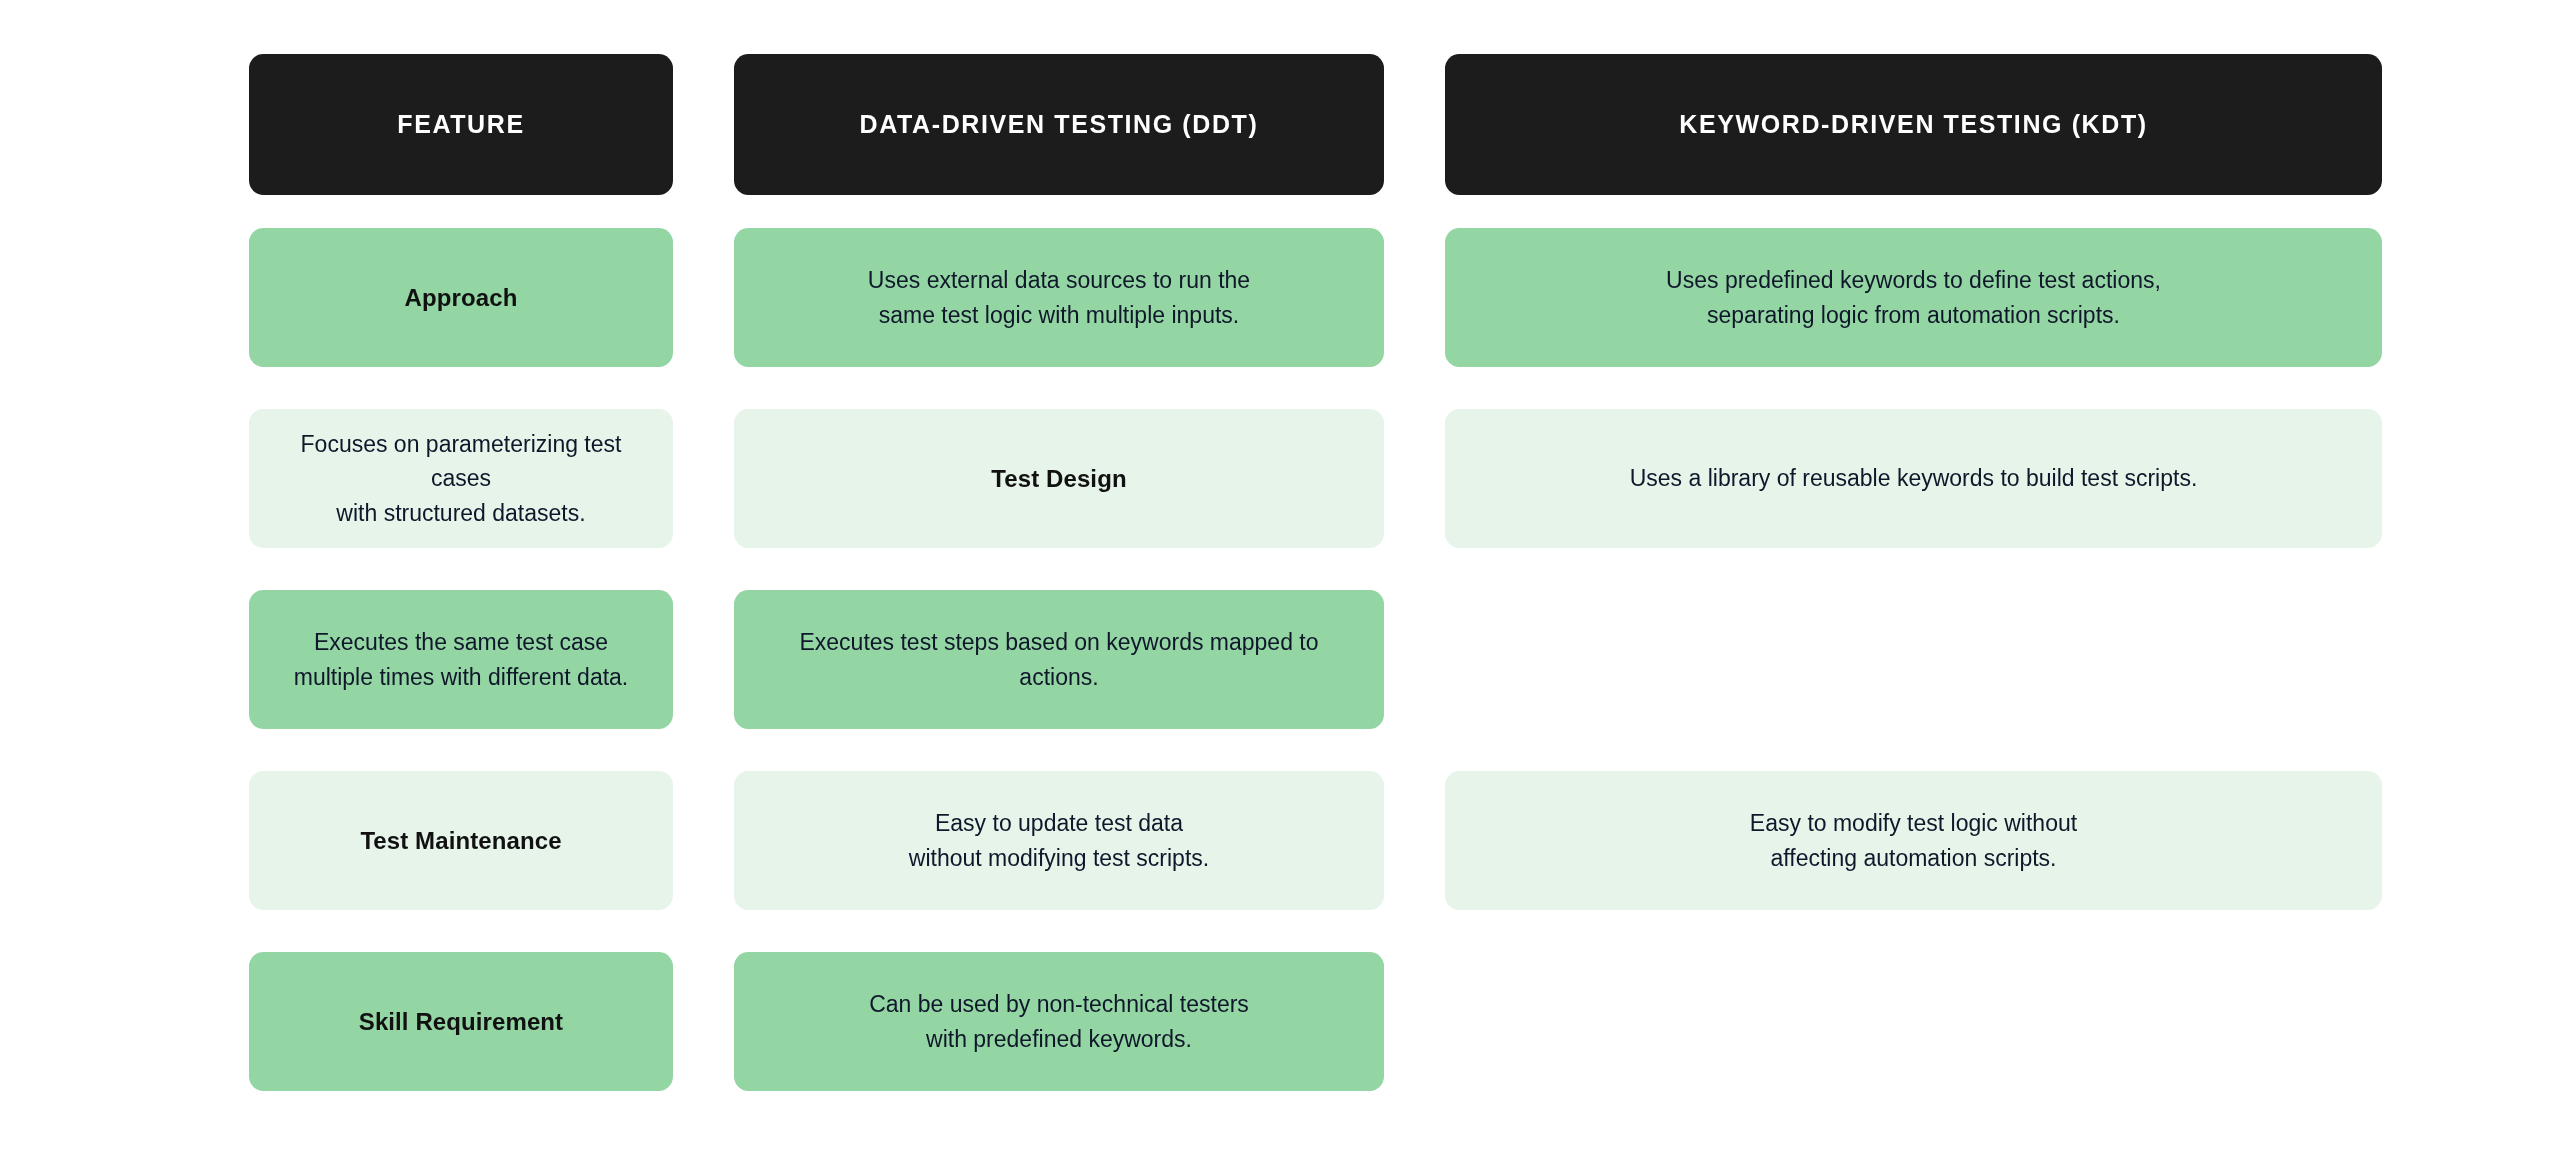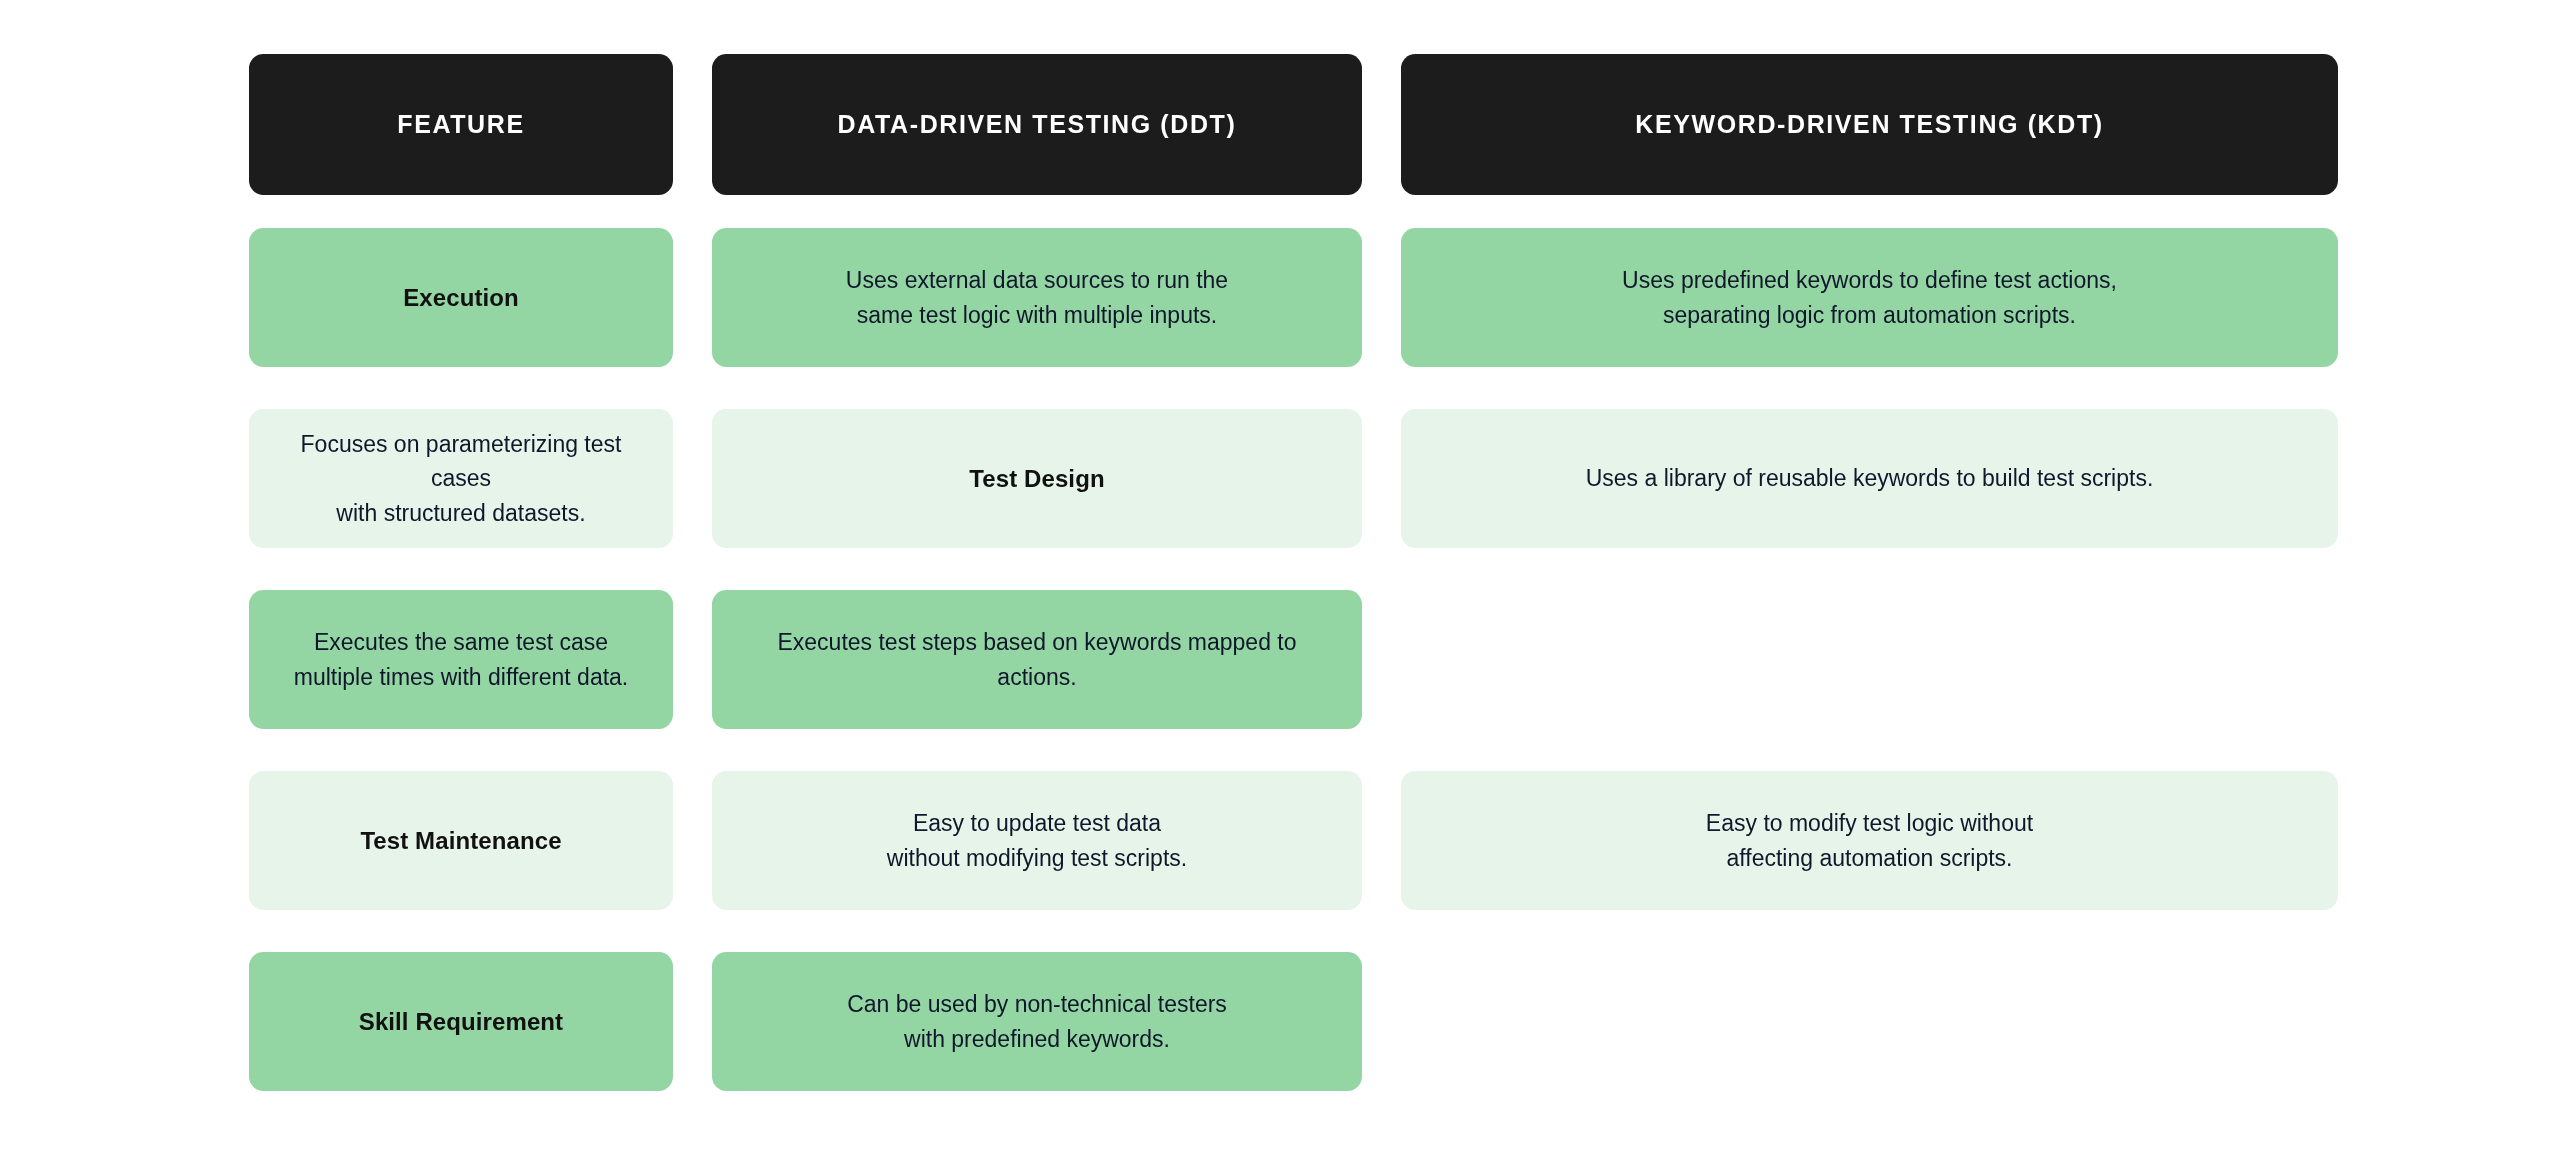--- a/index.html
+++ b/index.html
@@ -18,21 +18,21 @@
   .table-wrap {
     position: absolute;
     left: 249px;
     top: 54px;
     width: 2089px;
   }
 
   .row {
     display: grid;
     grid-template-columns: 424px 650px 937px;
-    column-gap: 39px;
+    column-gap: 61px;
   }
 
   .header-row {
     margin-bottom: 33px;
   }
 
   .data-row {
     margin-bottom: 42px;
   }
 
@@ -88,21 +88,21 @@
 
 <div class="table-wrap">
 
   <div class="row header-row">
     <div class="cell header-cell">FEATURE</div>
     <div class="cell header-cell">DATA-DRIVEN TESTING (DDT)</div>
     <div class="cell header-cell">KEYWORD-DRIVEN TESTING (KDT)</div>
   </div>
 
   <div class="row data-row row-dark">
-    <div class="cell feature-cell">Execution</div>
+    <div class="cell feature-cell">Approach</div>
     <div class="cell desc-cell">Uses external data sources to run the
 same test logic with multiple inputs.</div>
     <div class="cell desc-cell">Uses predefined keywords to define test actions,
 separating logic from automation scripts.</div>
   </div>
 
   <div class="row data-row row-light">
     <div class="cell desc-cell">Focuses on parameterizing test cases
 with structured datasets.</div>
     <div class="cell feature-cell">Test Design</div>

